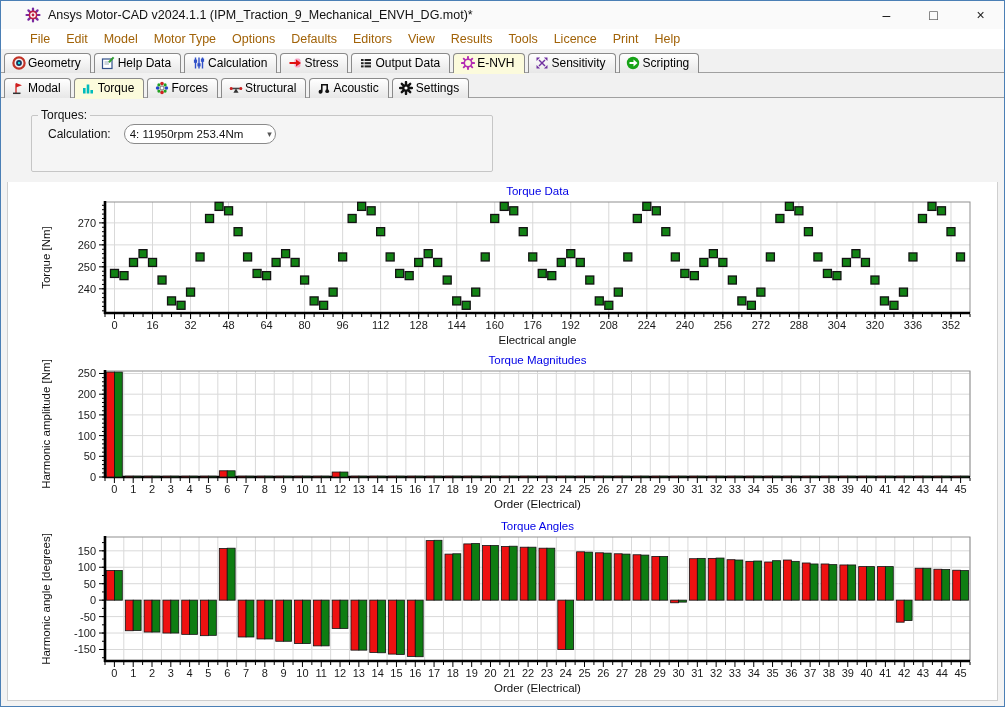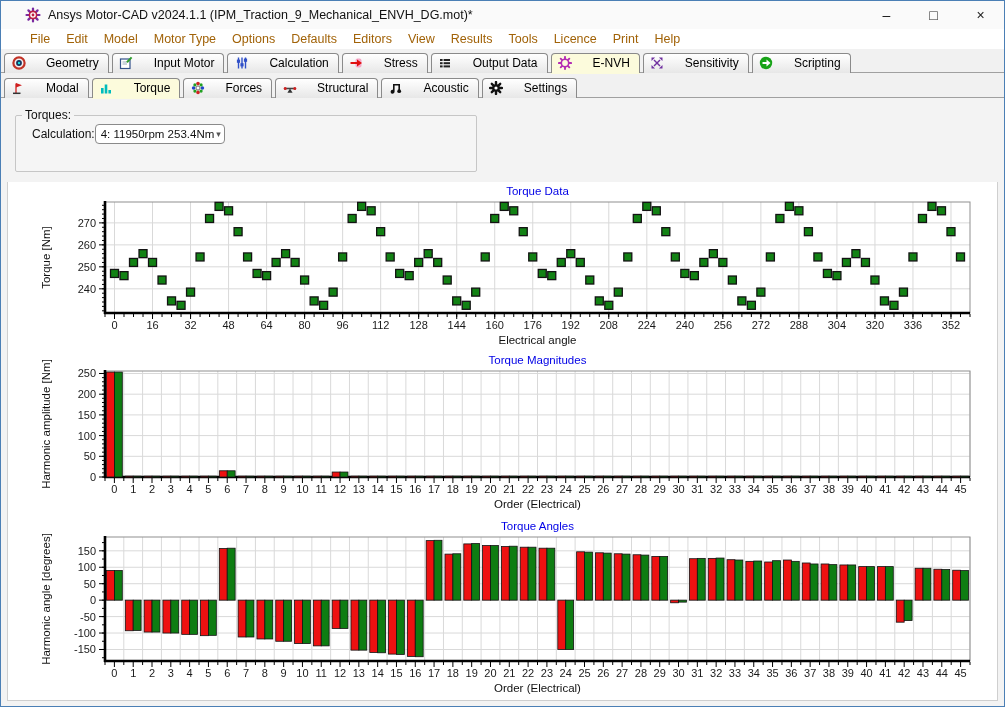--- a/index.html
+++ b/index.html
@@ -12,34 +12,34 @@
   .titlebar .app-ic{display:inline-flex;margin-right:7px;}
   .win-controls{margin-left:auto;display:flex;height:100%;}
   .wc{width:47px;display:flex;align-items:center;justify-content:center;font-size:14px;color:#222;}
   
   .menubar{height:20px;display:flex;align-items:center;font-size:12.5px;background:#fff;padding-left:21px;color:#a16207;}
   .menubar span{padding:1px 8px;}
   
   .tabstrip{display:flex;align-items:flex-end;background:#f1f1f1;padding:2px 0 0 3px;border-bottom:1px solid #a0a0a0;}
   .tabstrip.main{height:24px;}
   .tabstrip.sub{height:25px;}
-  .tab{display:inline-flex;align-items:center;gap:20px;padding:2px 9px 3px 6px;margin-right:3px;margin-bottom:-1px;
+  .tab{display:inline-flex;align-items:center;gap:2px;padding:2px 9px 3px 6px;margin-right:3px;margin-bottom:-1px;
        border:1px solid #8a8a8a;border-bottom:none;border-radius:4px 4px 0 0;
        background:linear-gradient(#ffffff,#e7e7e7);font-size:12px;white-space:nowrap;color:#000;}
   .tab.selected{background:#fcfbdc;box-shadow:0 1px 0 0 #fcfbdc;z-index:3;position:relative;}
   .ticon{width:15px;height:14px;display:inline-flex;align-items:center;justify-content:center;}
   
   .content{position:relative;height:609px;background:#f3f3f3;}
-  .groupbox{position:absolute;left:14px;top:10px;width:462px;height:64px;border:1px solid #c6c6c6;
+  .groupbox{position:absolute;left:30px;top:10px;width:462px;height:64px;border:1px solid #c6c6c6;
             border-radius:2px;margin:0;padding:0 0 0 0;font-size:12px;color:#111;background:#f5f5f5;}
   .groupbox legend{margin-left:6px;padding:0 3px;font-size:12px;}
   .calc-row{display:flex;align-items:center;margin:2px 0 0 16px;}
-  .dropdown{display:flex;align-items:center;justify-content:space-between;width:130px;height:20px;
-            border:1px solid #8a8a8a;border-radius:4px;background:#fff;font-size:11.5px;
-            padding:0 3px 0 5px;white-space:nowrap;overflow:hidden;color:#111;}
+  .dropdown{display:flex;align-items:center;justify-content:space-between;width:152px;height:20px;
+            border:1px solid #8a8a8a;border-radius:10px;background:#fff;font-size:11.5px;
+            padding:0 3px 0 5px;white-space:nowrap;overflow:hidden;color:#111;margin-left:13px;}
   .dropdown .chev{color:#555;font-size:9px;margin-left:2px;}
   .charts{position:absolute;left:6px;top:84px;width:991px;height:519px;background:#fff;
           border:1px solid #cfcfcf;border-top:none;padding-top:2px;}
   .charts svg{display:block;font-family:"Liberation Sans",sans-serif;}
   #chart1{margin:0 0 0 2px;}
   #chart2{margin:4px 0 0 2px;}
   #chart3{margin:6px 0 0 2px;}
 </style>
 </head>
 <body>
@@ -96,21 +96,21 @@
     </div>
     <div class="tab">
       <span class="ticon">
         <svg width="14" height="14" viewBox="0 0 14 14">
           <rect x="1.5" y="3" width="9.5" height="9.5" fill="#fff" stroke="#33518a" stroke-width="1.2"></rect>
           <line x1="3.5" y1="6" x2="8" y2="6" stroke="#9ab" stroke-width="1"></line>
           <line x1="3.5" y1="8" x2="8" y2="8" stroke="#9ab" stroke-width="1"></line>
           <line x1="8" y1="6.2" x2="12.6" y2="1.4" stroke="#2f9e2f" stroke-width="2"></line>
         </svg>
         </span>
-      <span>Input Motor</span>
+      <span>Help Data</span>
     </div>
     <div class="tab">
       <span class="ticon">
         <svg width="14" height="14" viewBox="0 0 14 14">
           <g stroke="#3050c8" stroke-width="1.4">
             <line x1="3.5" y1="1.5" x2="3.5" y2="12.5"></line>
               <line x1="7" y1="1.5" x2="7" y2="12.5"></line>
               <line x1="10.5" y1="1.5" x2="10.5" y2="12.5"></line>
           </g>
           <g fill="#3050c8">

